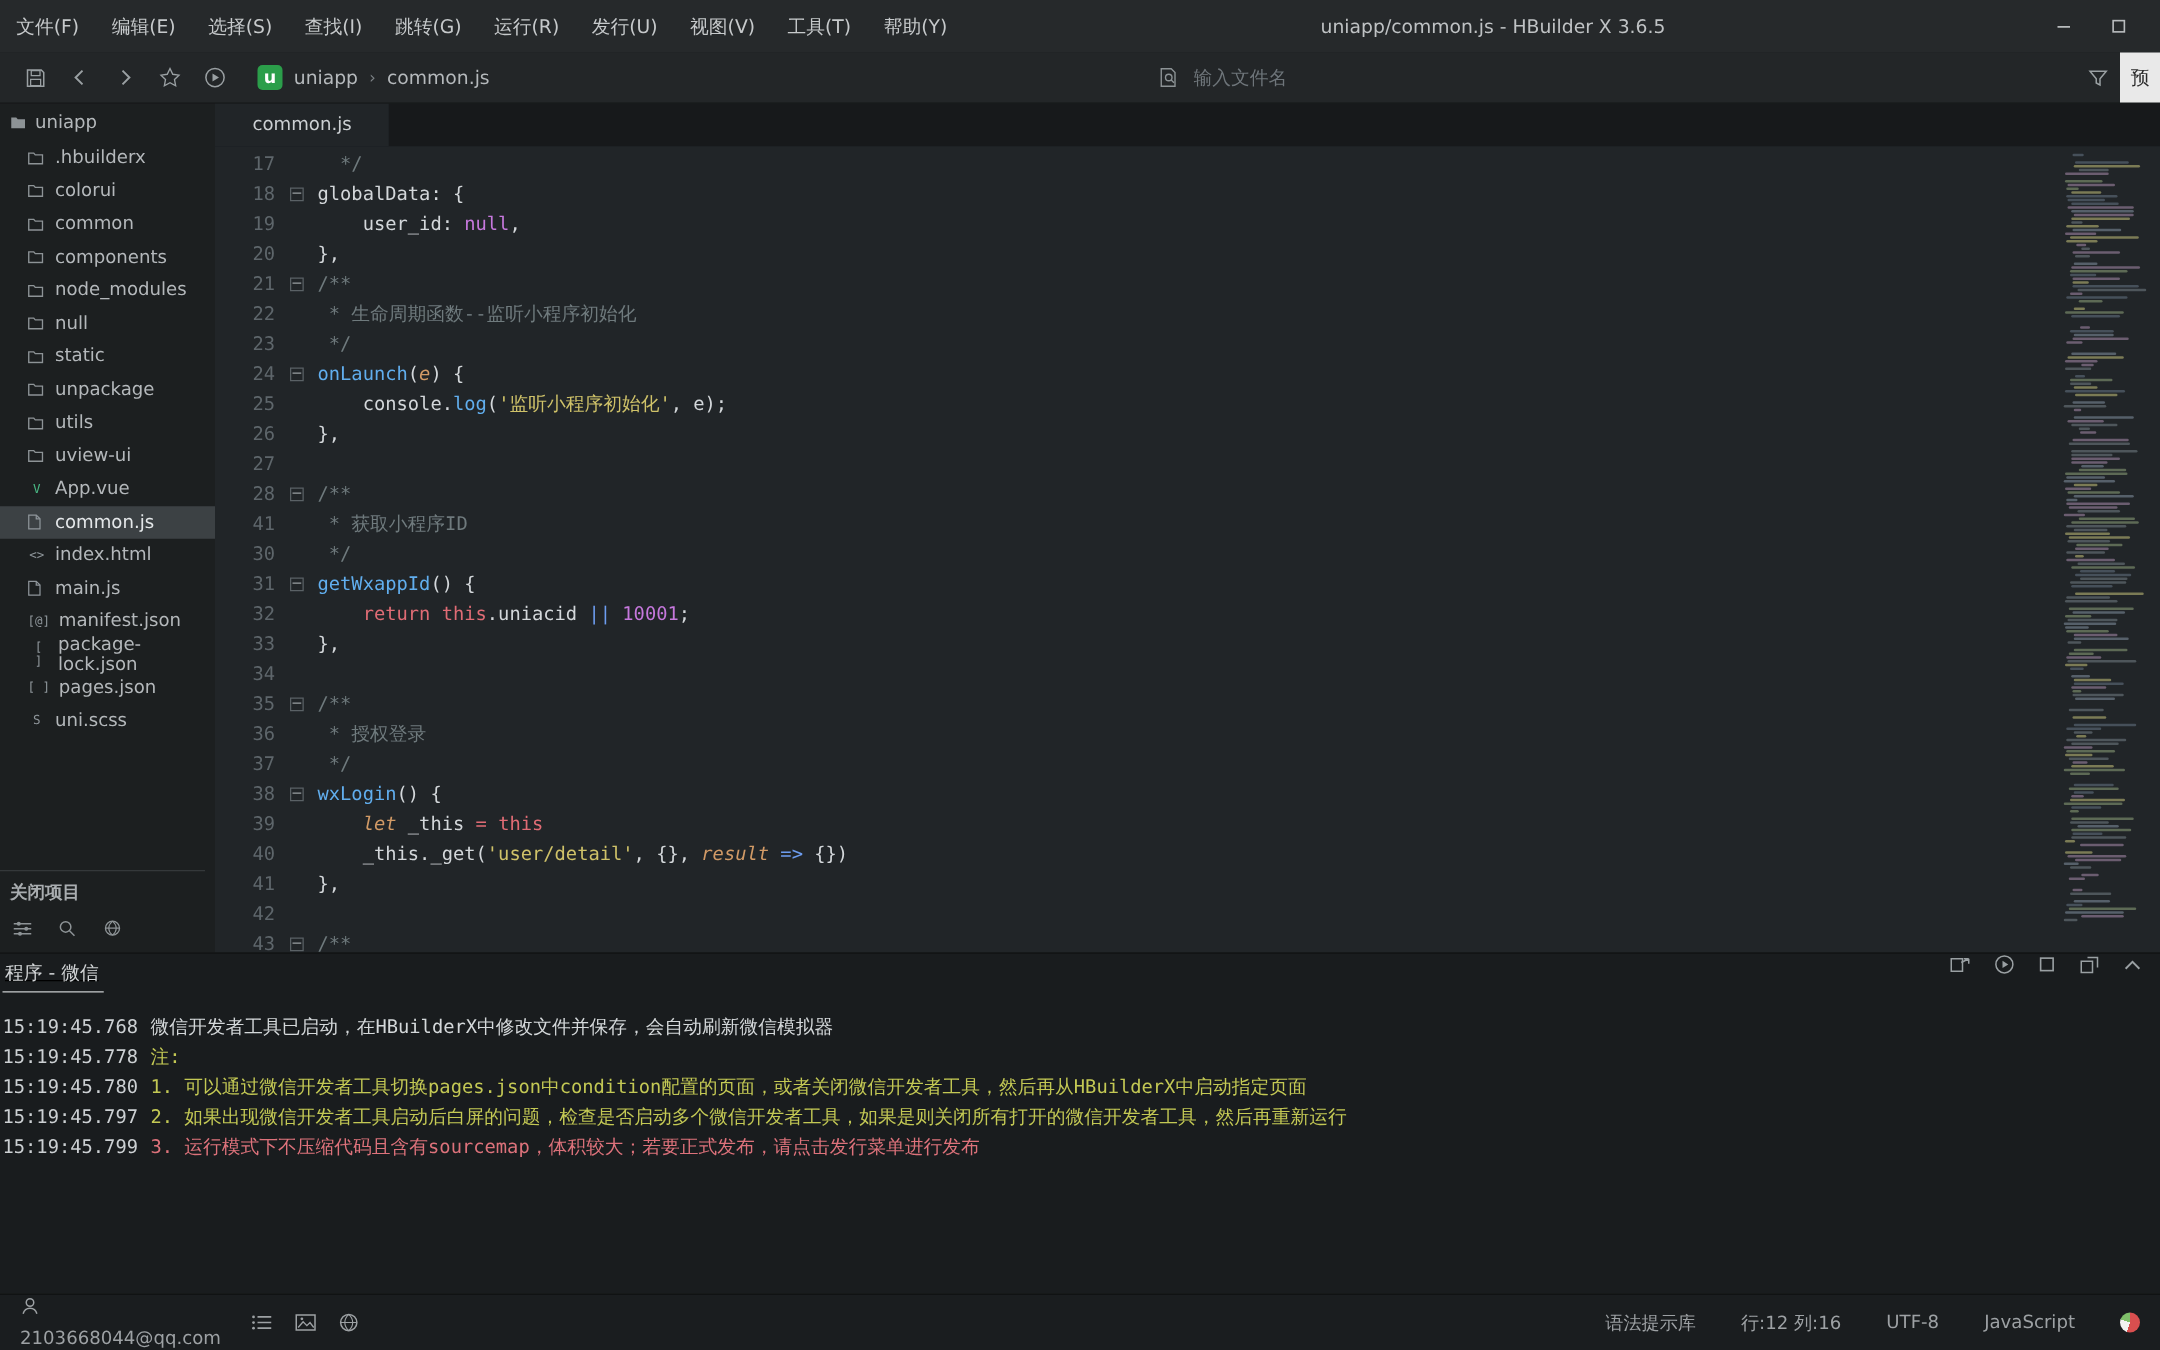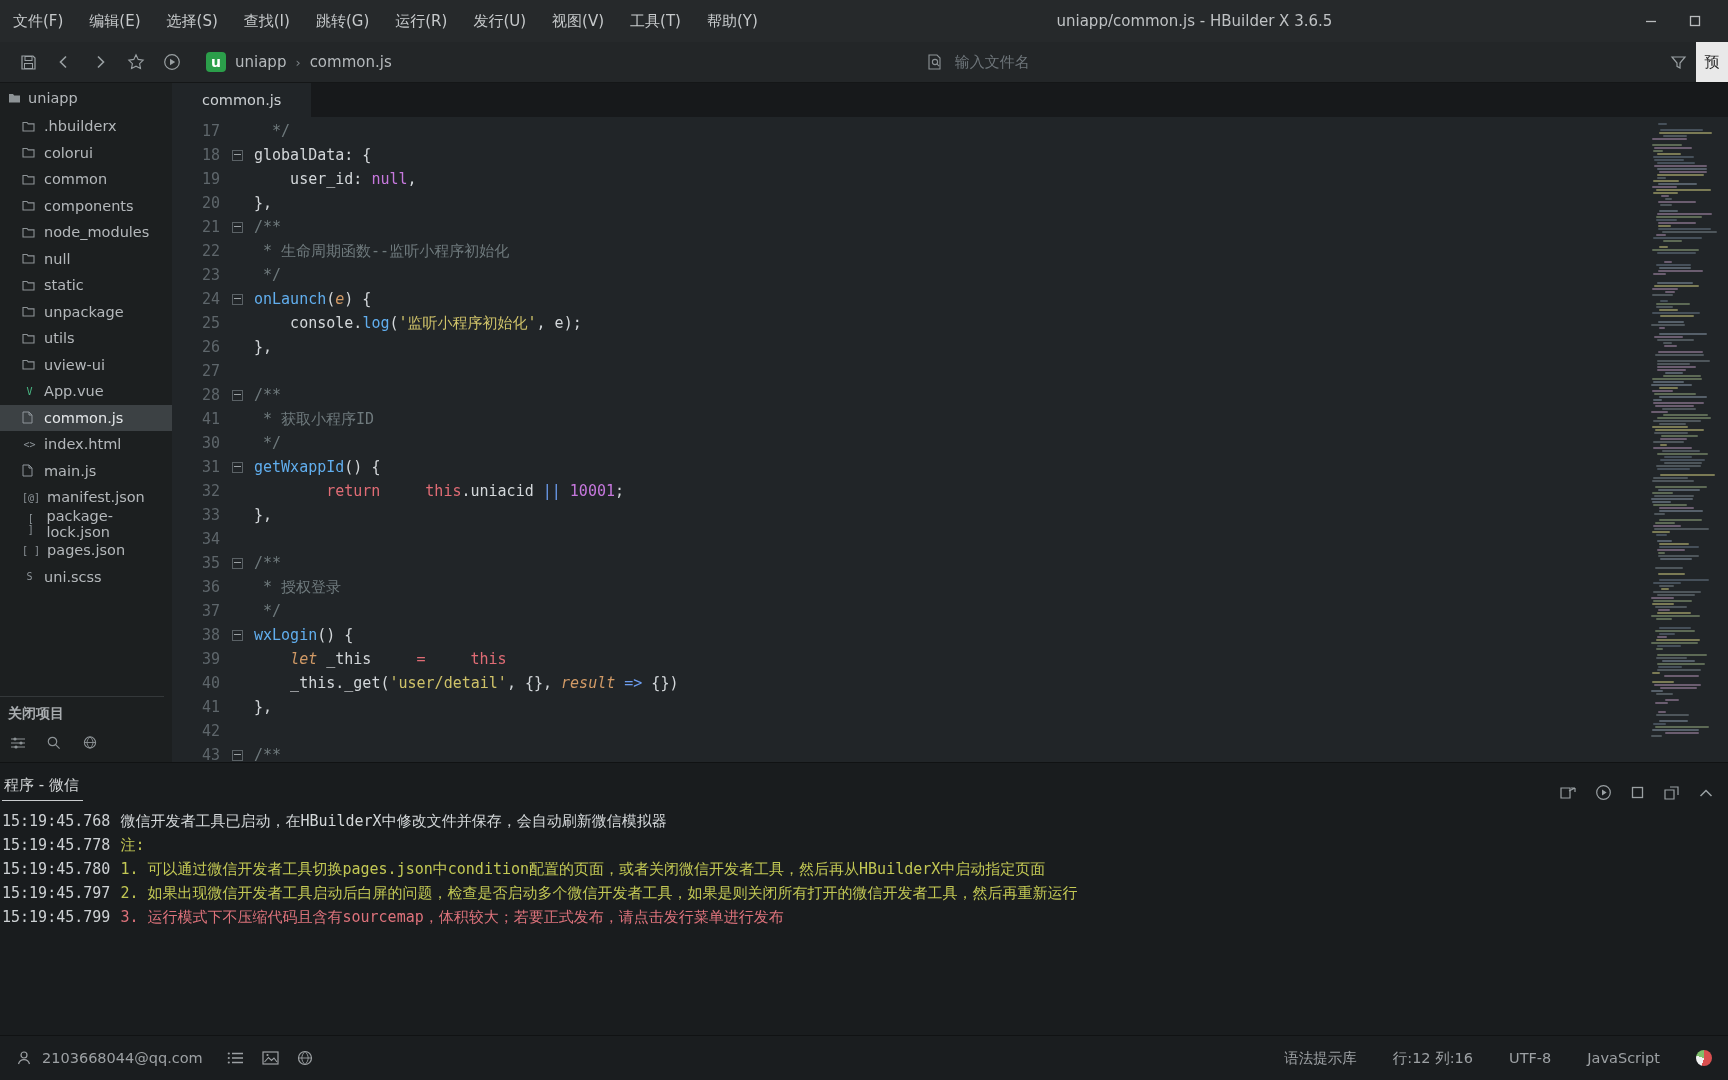--- a/index.html
+++ b/index.html
@@ -54,44 +54,44 @@
   .code{flex:1;padding-top:2px;font:15px/24px "DejaVu Sans Mono","DejaVu Sans",monospace;overflow:hidden;}
   .code-line{display:flex;height:24px;}
   .gutter-num{width:48px;flex:0 0 48px;text-align:right;color:#5e666b;padding-right:8px;}
   .fold-col{width:18px;flex:0 0 18px;display:flex;align-items:center;justify-content:center;}
   .fold-box{width:9px;height:9px;border:1px solid #5a6165;position:relative;}
   .fold-box::after{content:"";position:absolute;left:1px;right:1px;top:3px;border-top:1px solid #9aa0a3;}
   .code-text{white-space:pre;padding-left:8px;color:#d3d7da;}
   .tk-d{color:#d3d7da;}
   .tk-c{color:#6f7a7d;}
   .tk-b{color:#61aeee;}
-  .tk-r{color:#e06c75;margin-left:36px;}
+  .tk-r{color:#e06c75;}
   .tk-p{color:#c678dd;}
   .tk-s{color:#cfc269;}
   .tk-o{color:#d19a66;font-style:italic;}
   .tk-op{color:#6d9df0;}
   .minimap{width:74px;flex:0 0 74px;padding:6px 4px 0 6px;overflow:hidden;}
   .mm-line{height:2px;margin-bottom:1px;border-radius:1px;}
 
   
   .console{height:272px;flex:0 0 272px;background:#191c1e;display:flex;flex-direction:column;border-top:1px solid #101213;}
-  .console-header{height:38px;flex:0 0 38px;display:flex;align-items:flex-end;padding:0 14px 0 2px;}
+  .console-header{height:38px;flex:0 0 38px;display:flex;align-items:flex-start;padding:0 14px 0 2px;text-decoration:underline;}
   .console-tab{color:#d2d5d7;font-size:15px;border-bottom:1px solid #c9ccce;padding:6px 4px 5px 2px;}
   .console-actions{margin-left:auto;display:flex;gap:18px;align-items:center;}
   .console-body{font:15px/24px "DejaVu Sans Mono","DejaVu Sans",monospace;padding:8px 8px 0 2px;overflow:hidden;}
   .console-line{display:flex;}
   .console-time{color:#ccd0d3;margin-right:10px;flex:0 0 auto;}
   .lv-info{color:#d4d8da;}
   .lv-warn{color:#c3c854;}
   .lv-error{color:#dd727b;}
 
   
   .statusbar{height:44px;flex:0 0 44px;background:#1a1d1f;display:flex;align-items:center;
              padding:0 16px;color:#9da1a4;font-size:14.5px;border-top:1px solid #101213;}
-  .status-left{display:flex;align-items:flex-end;gap:10px;}
+  .status-left{display:flex;align-items:flex-start;gap:10px;flex-direction:column;}
   .status-icons{display:flex;gap:18px;margin-left:24px;align-items:center;}
   .status-right{margin-left:auto;display:flex;gap:36px;align-items:center;}
   .logo-circle{width:16px;height:16px;border-radius:50%;
                background:conic-gradient(#d94f4f 0 55%,#f2f2f2 55% 80%,#7fbf6a 80% 100%);}
   svg{display:block;}
 </style>
 </head>
 <body>
 
 <div class="window">

